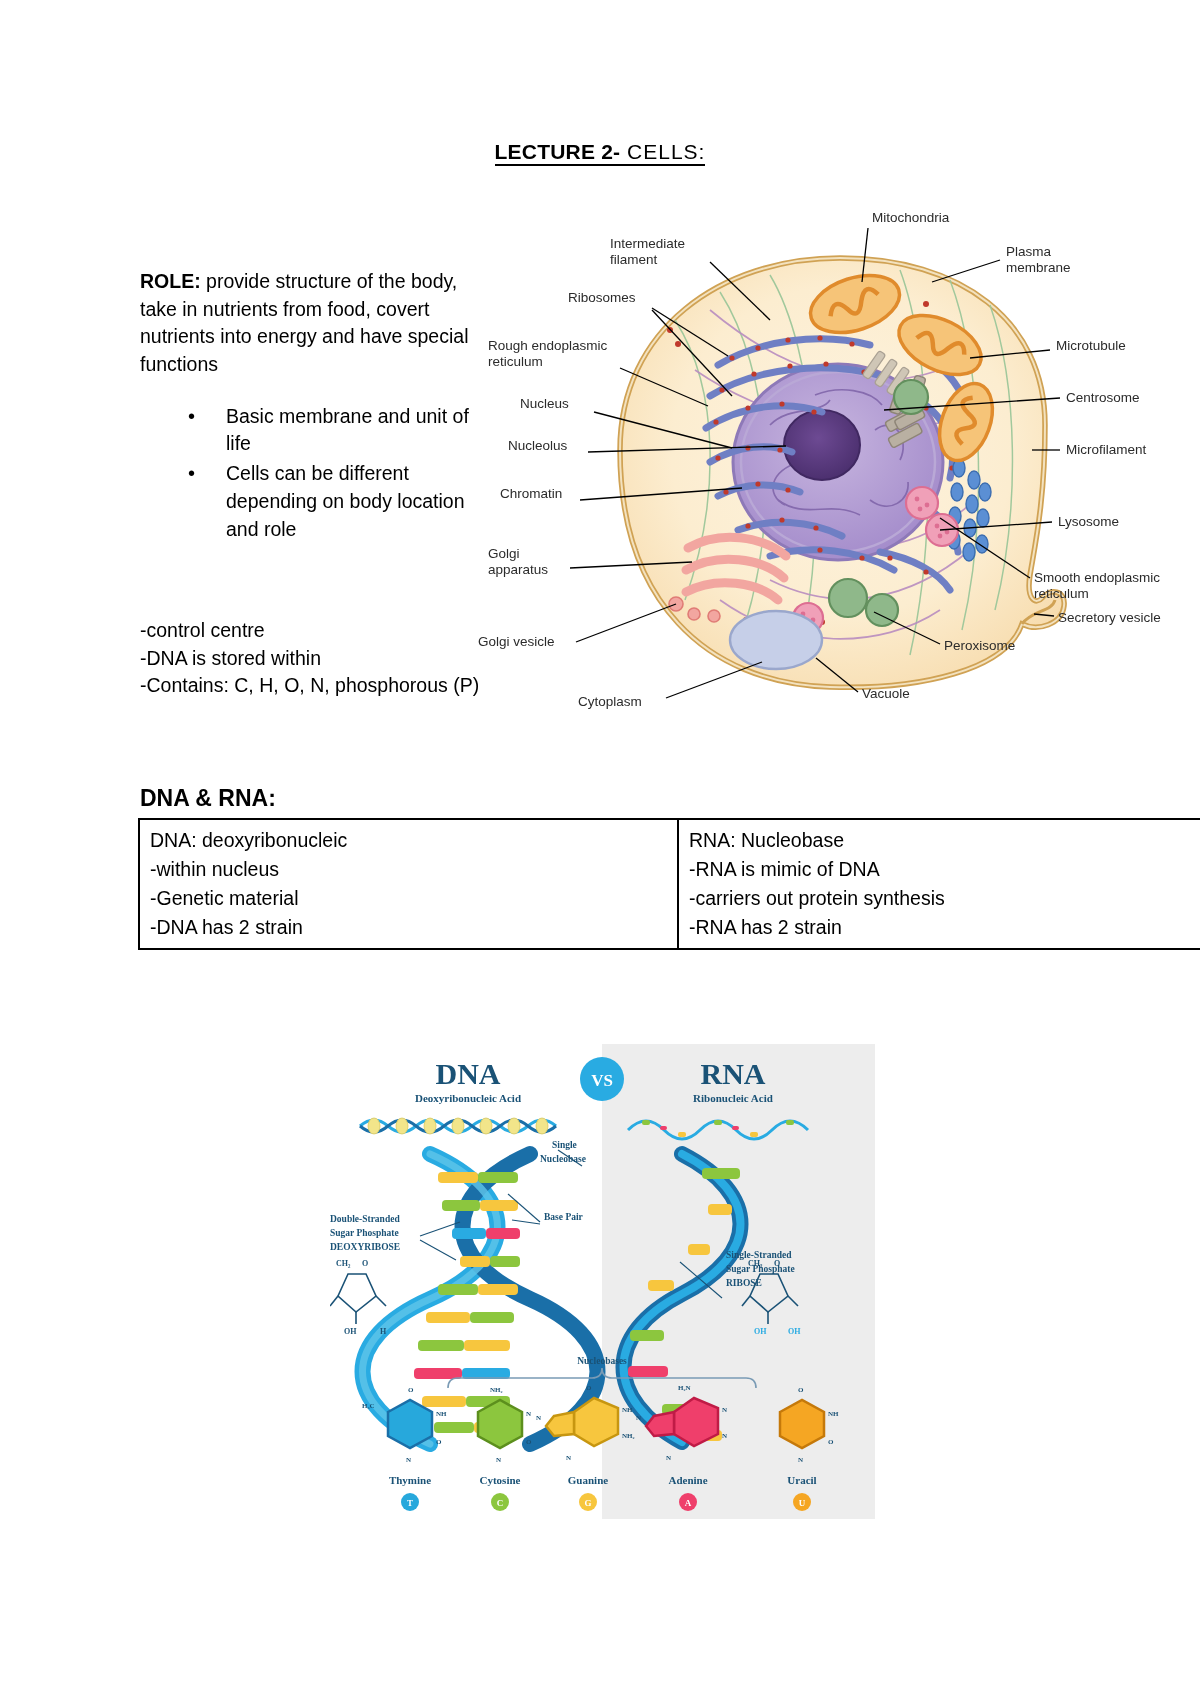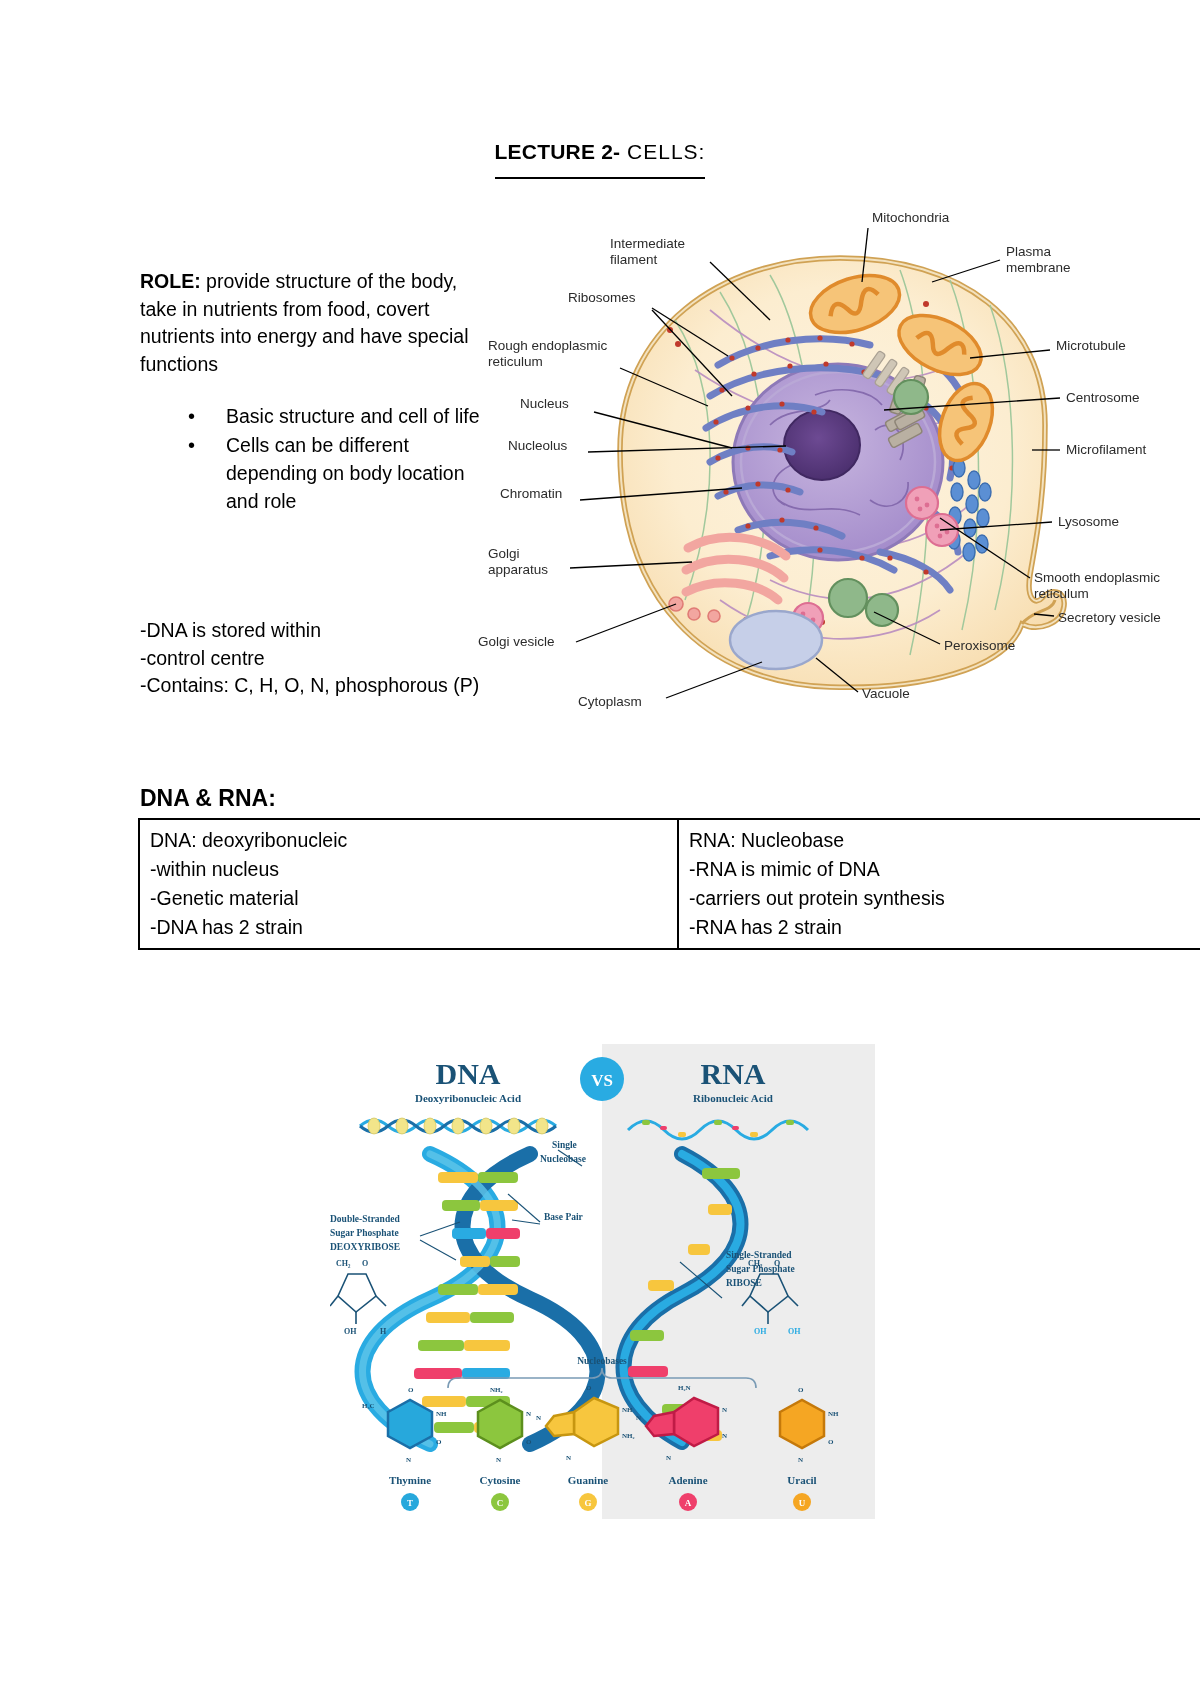--- a/index.html
+++ b/index.html
@@ -12,21 +12,21 @@
     position:relative;
     overflow:hidden;
   }
   .page { position:relative; width:1200px; height:1698px; }
 
   
   .title {
     position:absolute; top:140px; left:0; width:1200px;
     text-align:center; font-size:21px; letter-spacing:.2px;
   }
-  .title .u { border-bottom:2px solid #000; padding-bottom:14px; }
+  .title .u { border-bottom:2px solid #000; padding-bottom:1px; }
   .title .b { font-weight:bold; }
   .title .n { font-weight:normal; letter-spacing:1px; }
 
   
   .leftcol {
     position:absolute; left:140px; top:268px; width:345px;
     font-size:19.5px; line-height:1.42;
   }
   .para { margin:0 0 6px 0; }
   .para b { font-weight:bold; }
@@ -89,28 +89,28 @@
 
   <div class="title">
     <span class="u">
       <span class="b">LECTURE 2-</span><span class="n"> CELLS:</span>
     </span>
   </div>
 
   <div class="leftcol">
     <p class="para"><b>ROLE:</b><span> provide structure of the body, take in nutrients from food, covert nutrients into energy and have special functions</span></p>
     <ul class="bullets">
-      <li>Basic structure and cell of life</li>
+      <li>Basic membrane and unit of life</li>
       <li>Cells can be different depending on body location and role</li>
     </ul>
   </div>
 
   <div class="nucleus-block">
+    <div>-control centre</div>
     <div>-DNA is stored within</div>
-    <div>-control centre</div>
     <div>-Contains: C, H, O, N, phosphorous (P)</div>
   </div>
 
   <div class="dnarna-hdr">
     <span>DNA &amp; RNA:</span>
   </div>
 
   <table class="cmp">
     <tbody>
         <tr>

